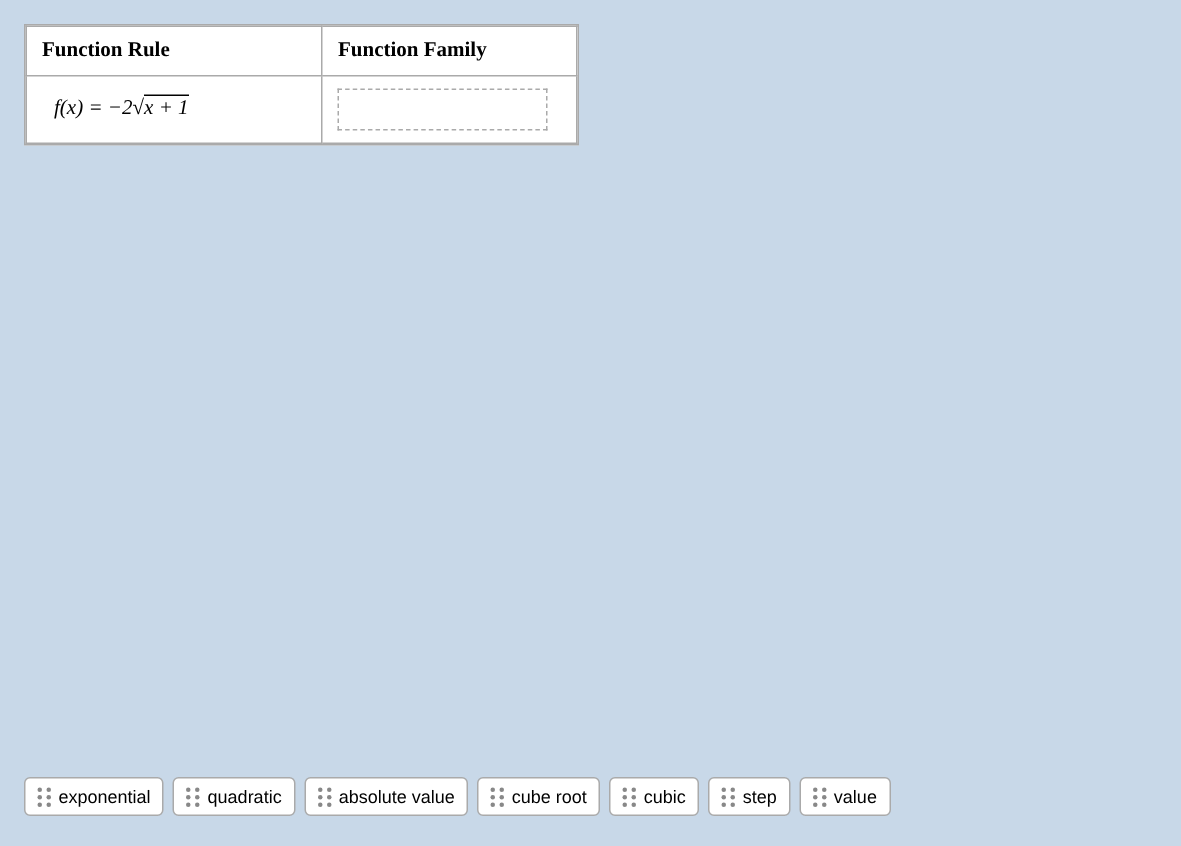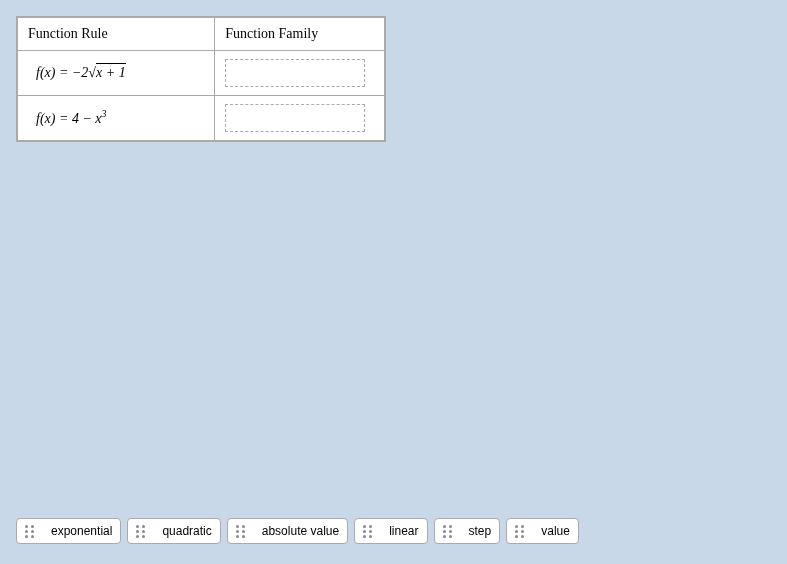--- a/index.html
+++ b/index.html
@@ -26,21 +26,21 @@
     }
 
     table {
       width: 100%;
       border-collapse: collapse;
     }
 
     thead tr th {
       border: 1px solid #aaa;
       padding: 8px 10px;
-      font-weight: normal;
+      font-weight: bold;
       font-size: 14px;
       text-align: left;
       background: #fff;
     }
 
     tbody tr td {
       border: 1px solid #aaa;
       padding: 8px 10px;
       font-size: 14px;
       vertical-align: middle;
@@ -88,21 +88,21 @@
 
     .chip {
       background: #fff;
       border: 1.5px solid #aaa;
       border-radius: 4px;
       padding: 5px 8px;
       font-size: 12px;
       font-family: Arial, sans-serif;
       display: flex;
       align-items: center;
-      gap: 16px;
+      gap: 4px;
       cursor: grab;
       white-space: nowrap;
     }
 
     .chip-dots {
       display: inline-grid;
       grid-template-columns: repeat(2, 4px);
       gap: 2px;
     }
 
@@ -152,30 +152,20 @@
         </td>
         <td class="function-family-cell">
           <div class="drop-box"></div>
         </td>
       </tr>
 
 
 
 
 
-      <tr>
-        <td class="function-rule-cell">
-          <span class="math">
-            <i>f</i>(<i>x</i>) = 4 − <i>x</i><sup>3</sup>
-          </span>
-        </td>
-        <td class="function-family-cell">
-          <div class="drop-box"></div>
-        </td>
-      </tr>
 
     </tbody>
   </table>
 </div>
 
 <div class="chips-bar">
   <div class="chip">
     <span class="chip-dots">
       <span></span>
         <span></span>
@@ -210,21 +200,32 @@
   </div>
   <div class="chip">
     <span class="chip-dots">
       <span></span>
         <span></span>
         <span></span>
         <span></span>
         <span></span>
         <span></span>
     </span>
-    <span>linear</span>
+    <span>cube root</span>
+  </div>
+  <div class="chip">
+    <span class="chip-dots">
+      <span></span>
+        <span></span>
+        <span></span>
+        <span></span>
+        <span></span>
+        <span></span>
+    </span>
+    <span>cubic</span>
   </div>
   <div class="chip">
     <span class="chip-dots">
       <span></span>
         <span></span>
         <span></span>
         <span></span>
         <span></span>
         <span></span>
     </span>

